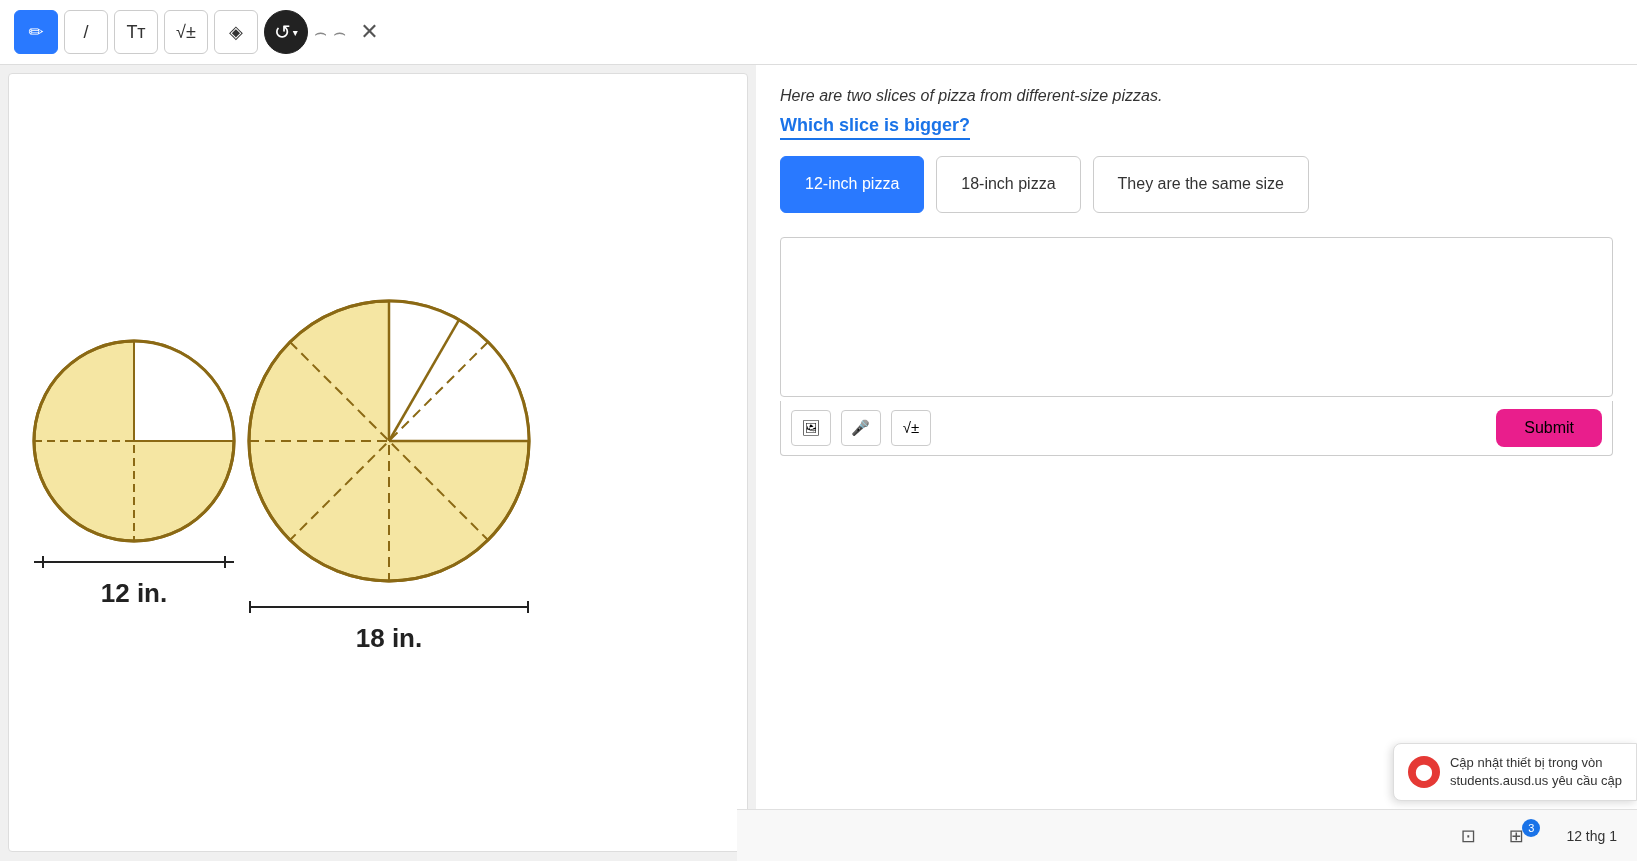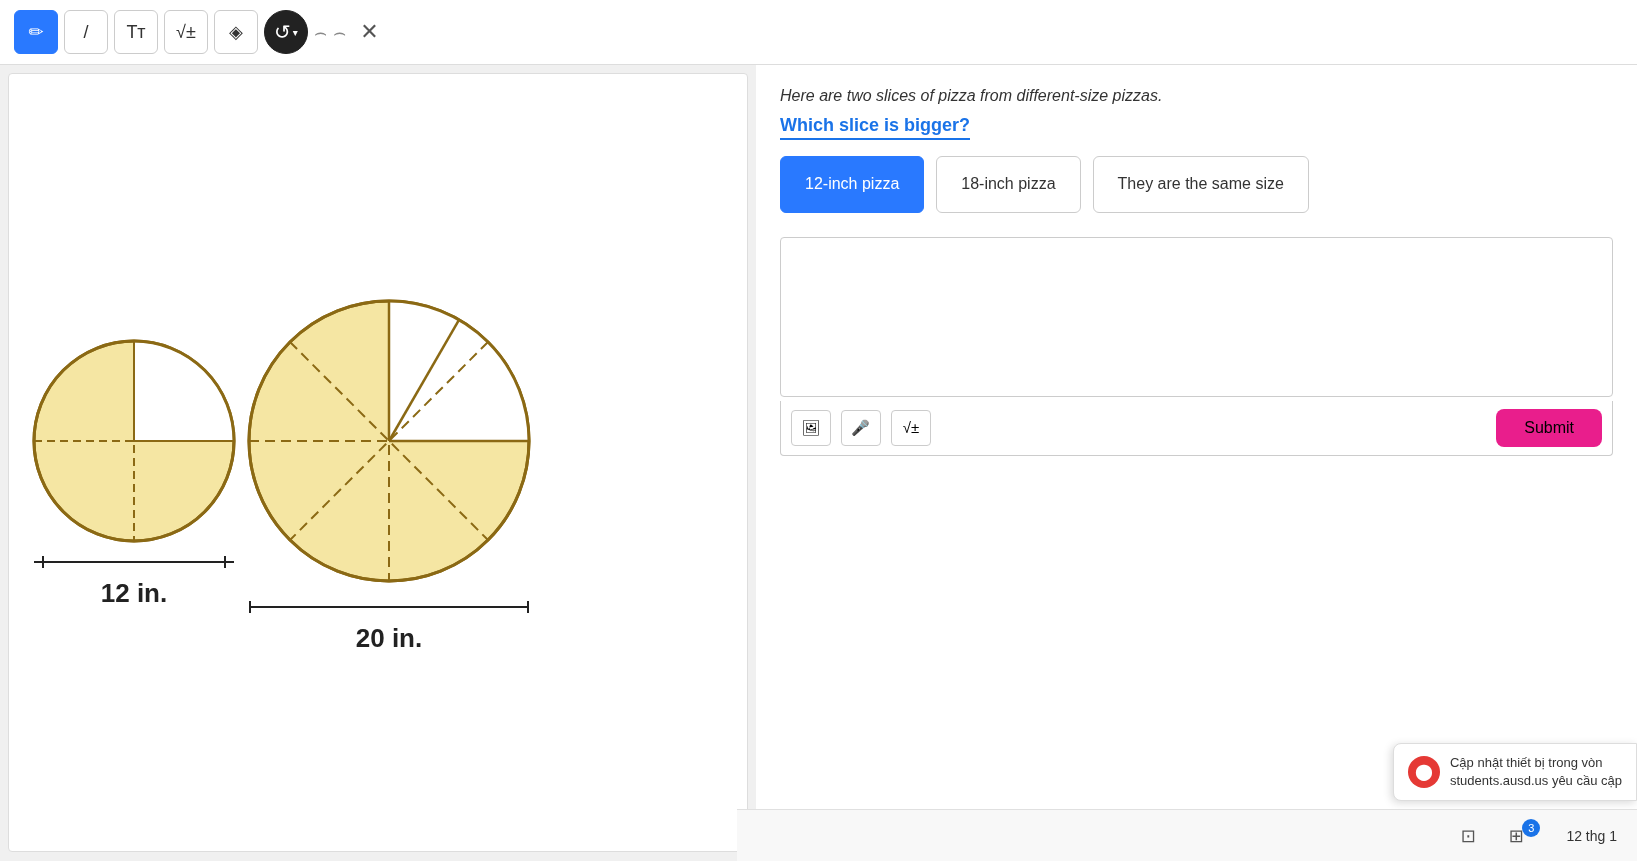--- a/index.html
+++ b/index.html
@@ -384,21 +384,21 @@
           <line x1="150" y1="150" x2="290" y2="150" stroke="#8B6914" stroke-width="2.5"></line>
           <line x1="150" y1="150" x2="220" y2="28.8" stroke="#8B6914" stroke-width="2.5"></line>
           <line x1="150" y1="150" x2="150" y2="10" stroke="#8B6914" stroke-width="2.5"></line>
         </svg>
 
         <div style="display:flex;align-items:center;gap:0;">
           <div style="width:2px;height:12px;background:#222;"></div>
           <div style="height:2px;background:#222;width:276px;"></div>
           <div style="width:2px;height:12px;background:#222;"></div>
         </div>
-        <div class="pizza-label">20 in.</div>
+        <div class="pizza-label">18 in.</div>
       </div>
 
     </div>
   </div>
 
   <div class="right-panel">
     <p class="question-description">Here are two slices of pizza from different-size pizzas.</p>
     <div class="question-label">Which slice is bigger?</div>
 
     

